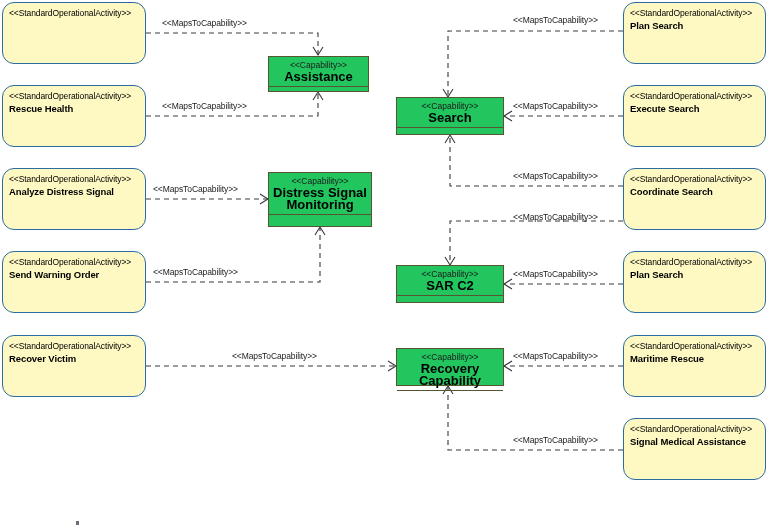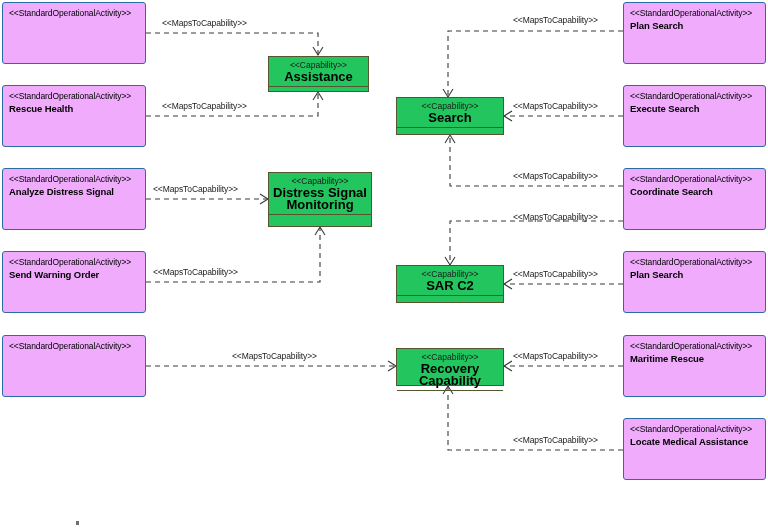--- a/index.html
+++ b/index.html
@@ -11,23 +11,23 @@
     position: relative;
     width: 768px;
     height: 530px;
     background: #ffffff;
     font-family: "Liberation Sans", sans-serif;
     overflow: hidden;
   }
   
   .activity {
     position: absolute;
-    background: #f0abfc;
+    background: #fef9c3;
     border: 1px solid #2b6ca3;
-    border-radius: 3px;
+    border-radius: 12px;
     box-sizing: border-box;
     padding: 5px 6px 0 6px;
   }
   .activity .stereo {
     font-size: 8.5px;
     color: #000;
     line-height: 11px;
     white-space: nowrap;
     letter-spacing: -0.1px;
   }
@@ -183,20 +183,21 @@
     <div class="nm">Analyze Distress Signal</div>
   </div>
 
   <div class="activity" style="left:2px; top:251px; width:144px; height:62px;">
     <div class="stereo">&lt;&lt;StandardOperationalActivity&gt;&gt;</div>
     <div class="nm">Send Warning Order</div>
   </div>
 
   <div class="activity" style="left:2px; top:335px; width:144px; height:62px;">
     <div class="stereo">&lt;&lt;StandardOperationalActivity&gt;&gt;</div>
+    <div class="nm">Recover Victim</div>
   </div>
 
   <div class="activity" style="left:623px; top:2px; width:143px; height:62px;">
     <div class="stereo">&lt;&lt;StandardOperationalActivity&gt;&gt;</div>
     <div class="nm">Plan Search</div>
   </div>
 
   <div class="activity" style="left:623px; top:85px; width:143px; height:62px;">
     <div class="stereo">&lt;&lt;StandardOperationalActivity&gt;&gt;</div>
     <div class="nm">Execute Search</div>
@@ -212,21 +213,21 @@
     <div class="nm">Plan Search</div>
   </div>
 
   <div class="activity" style="left:623px; top:335px; width:143px; height:62px;">
     <div class="stereo">&lt;&lt;StandardOperationalActivity&gt;&gt;</div>
     <div class="nm">Maritime Rescue</div>
   </div>
 
   <div class="activity" style="left:623px; top:418px; width:143px; height:62px;">
     <div class="stereo">&lt;&lt;StandardOperationalActivity&gt;&gt;</div>
-    <div class="nm">Locate Medical Assistance</div>
+    <div class="nm">Signal Medical Assistance</div>
   </div>
 
   <div class="capability" style="left:268px; top:56px; width:101px; height:36px;">
     <div class="cap-head">
       <div class="cap-stereo">&lt;&lt;Capability&gt;&gt;</div>
       <div class="cap-nm">Assistance</div>
     </div>
     <div class="cap-compartment"></div>
   </div>
 

